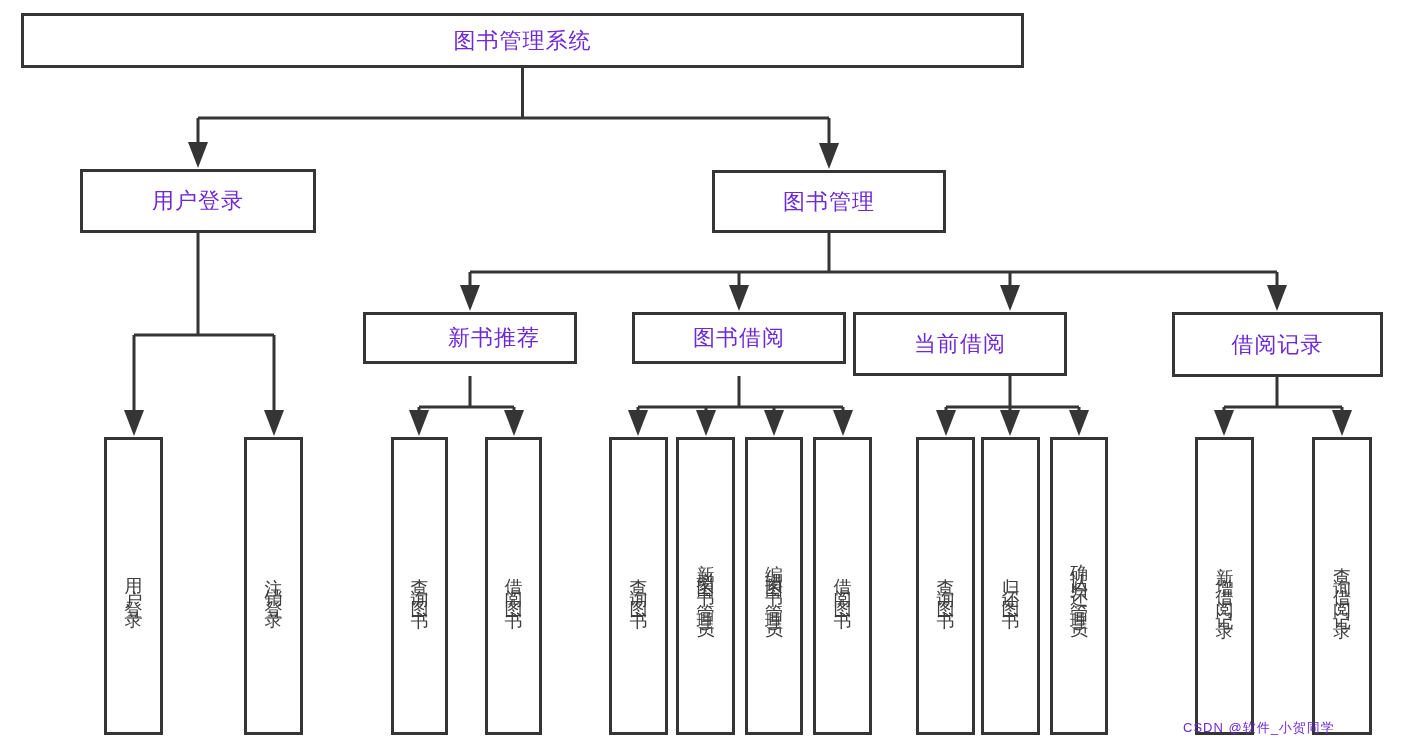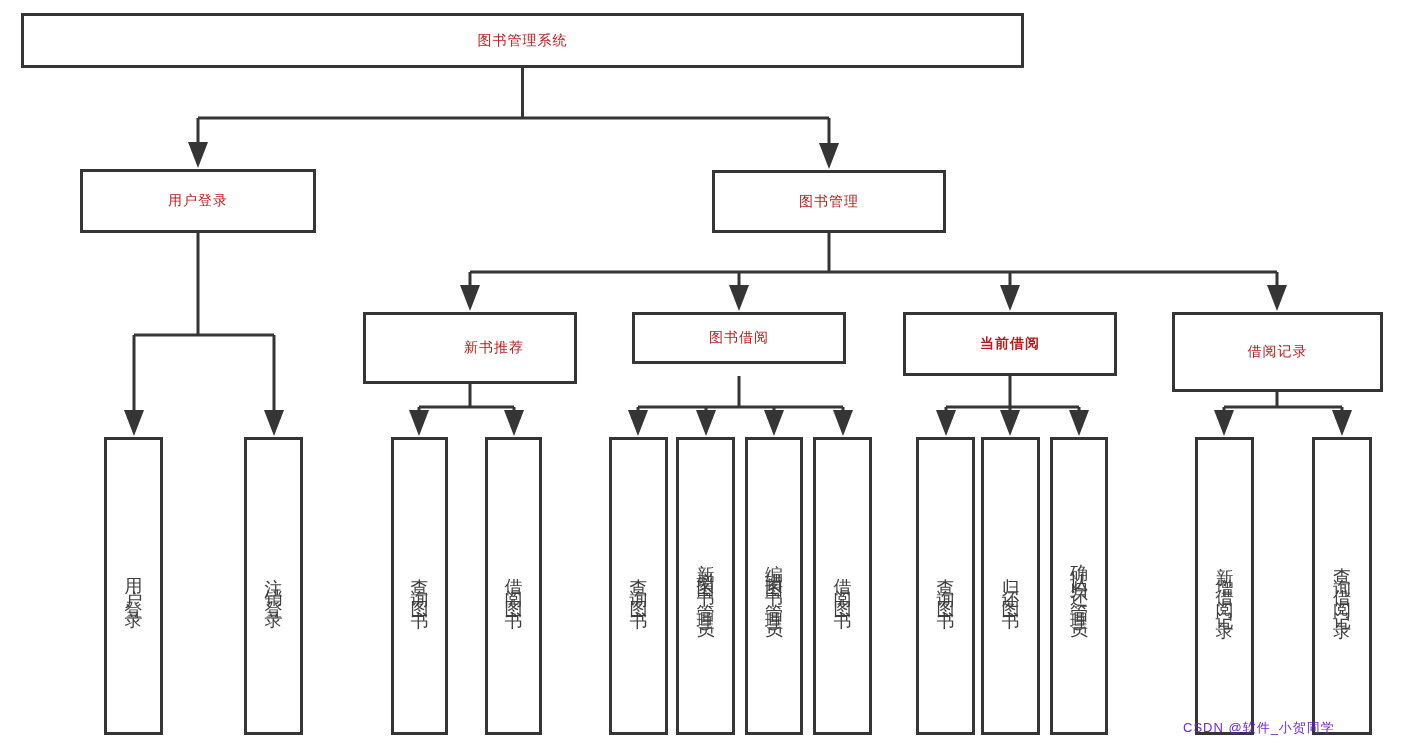--- a/index.html
+++ b/index.html
@@ -18,22 +18,22 @@
     pointer-events: none;
   }
   .box {
     position: absolute;
     box-sizing: border-box;
     border: 3px solid #353535;
     background: #ffffff;
     display: flex;
     align-items: center;
     justify-content: center;
-    color: #b91c1c;
-    font-size: 14px;
+    color: #6d28d9;
+    font-size: 22px;
     letter-spacing: 1px;
     white-space: nowrap;
   }
   .vbox {
     position: absolute;
     box-sizing: border-box;
     border: 3px solid #353535;
     background: #ffffff;
     display: flex;
     align-items: center;
@@ -99,24 +99,24 @@
       <polygon points="1214,410 1234,410 1224,436"></polygon>
       <polygon points="1332,410 1352,410 1342,436"></polygon>
     </g>
   </svg>
 
   <div class="box" style="left:21px; top:13px; width:1003px; height:55px;">图书管理系统</div>
 
   <div class="box" style="left:80px; top:169px; width:236px; height:64px;">用户登录</div>
   <div class="box" style="left:712px; top:170px; width:234px; height:63px;font-family:Liberation Serif, serif;">图书管理</div>
 
-  <div class="box" style="left:363px; top:312px; width:214px; height:72px;padding-left:48px;">新书推荐</div>
+  <div class="box" style="left:363px; top:312px; width:214px; height:52px;padding-left:48px;">新书推荐</div>
   <div class="box" style="left:632px; top:312px; width:214px; height:52px;">图书借阅</div>
-  <div class="box" style="left:903px; top:312px; width:214px; height:64px;font-weight:bold;">当前借阅</div>
-  <div class="box" style="left:1172px; top:312px; width:211px; height:80px;">借阅记录</div>
+  <div class="box" style="left:853px; top:312px; width:214px; height:64px;">当前借阅</div>
+  <div class="box" style="left:1172px; top:312px; width:211px; height:65px;">借阅记录</div>
 
   <div class="vbox" style="left:104px; top:437px; width:59px; height:298px;">用户登录</div>
   <div class="vbox" style="left:244px; top:437px; width:59px; height:298px;">注销登录</div>
 
   <div class="vbox" style="left:391px; top:437px; width:57px; height:298px;">查询图书</div>
   <div class="vbox" style="left:485px; top:437px; width:57px; height:298px;">借阅图书</div>
 
   <div class="vbox" style="left:609px; top:437px; width:59px; height:298px;">查询图书</div>
   <div class="vbox" style="left:676px; top:437px; width:59px; height:298px; letter-spacing:8px;">新增图书（管理员）</div>
   <div class="vbox" style="left:745px; top:437px; width:58px; height:298px; letter-spacing:8px;">编辑图书（管理员）</div>

